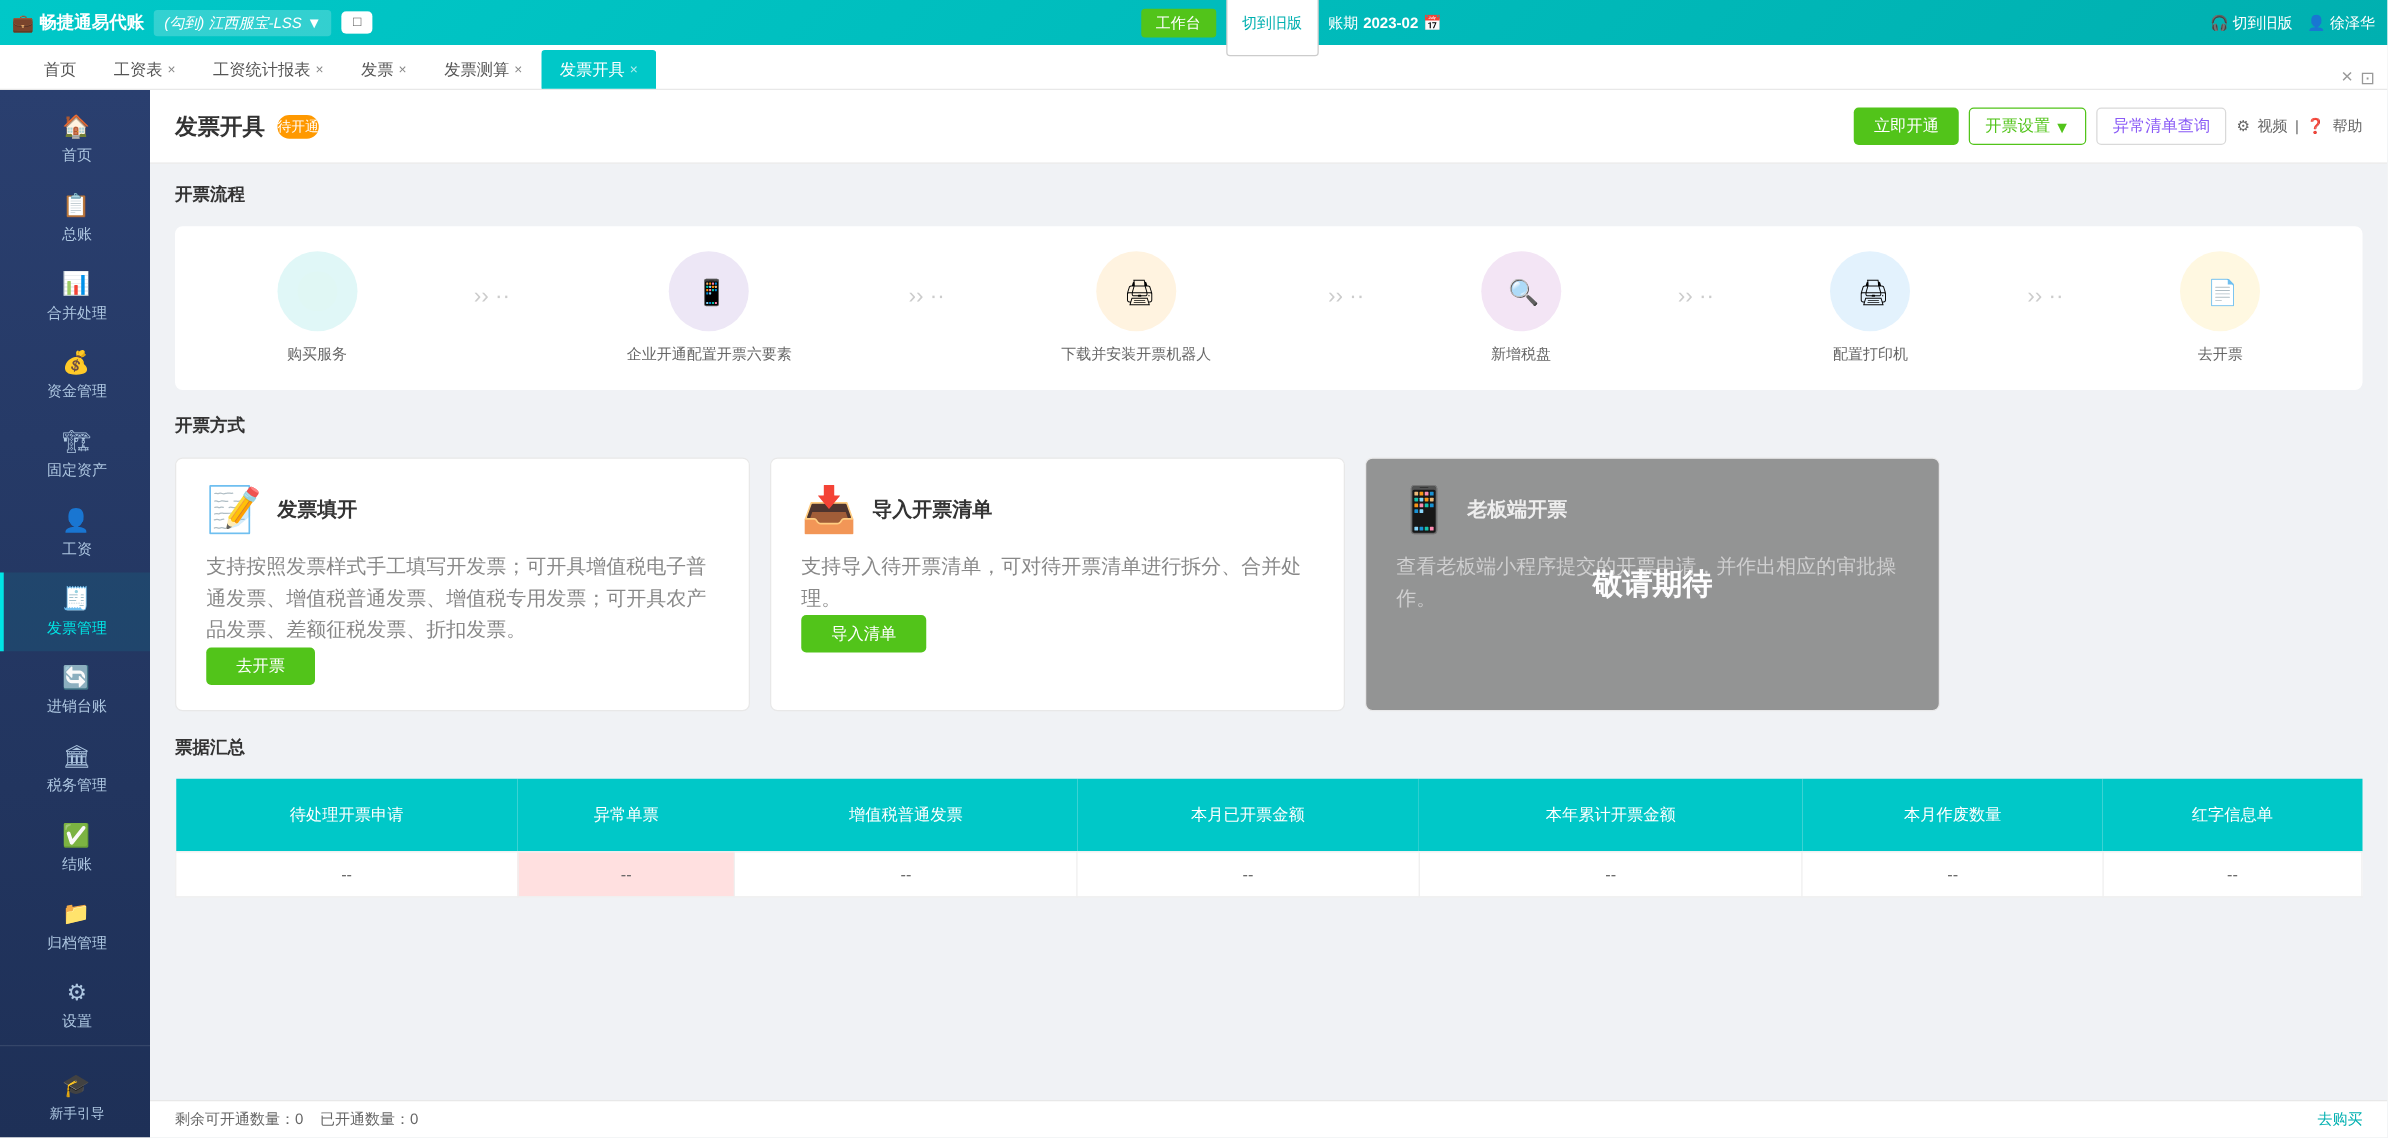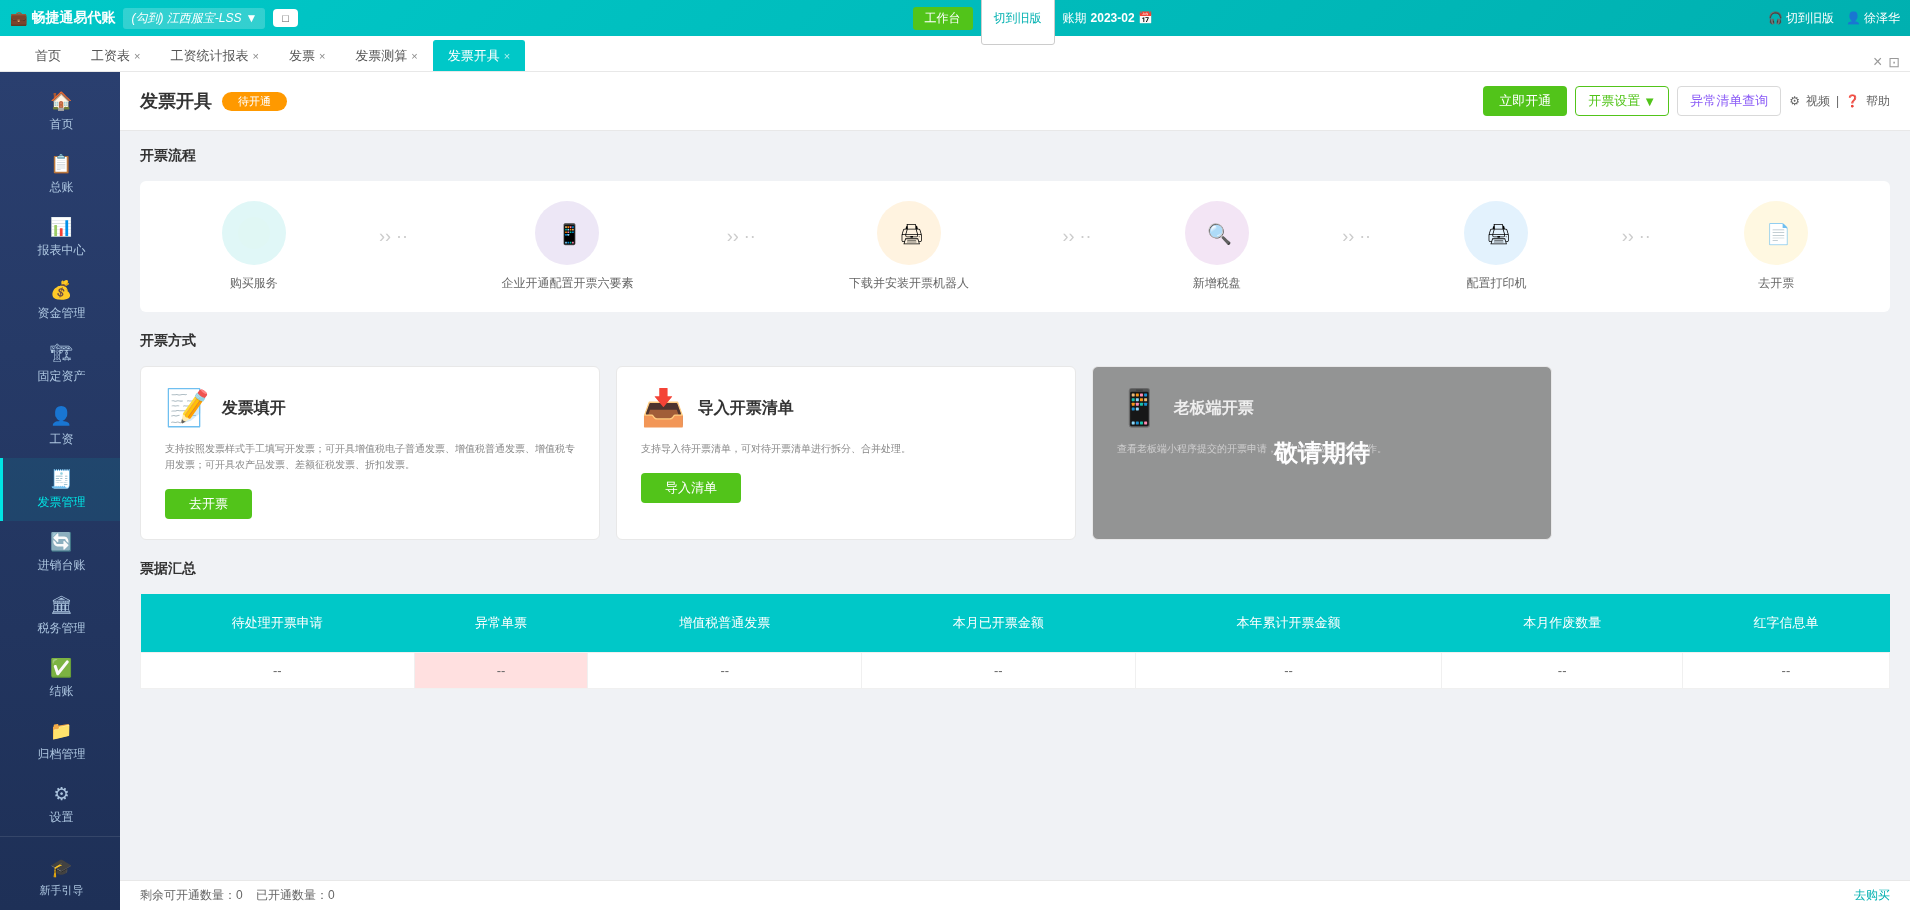--- a/index.html
+++ b/index.html
@@ -123,21 +123,21 @@
       display: flex;
       align-items: center;
       justify-content: space-between;
     }
     .page-title-area { display: flex; align-items: center; gap: 10px; }
     .page-title { font-size: 18px; font-weight: bold; color: #333; }
     .badge-pending {
       background: #ff9900;
       color: white;
       font-size: 11px;
-      padding: 2px 16px;
+      padding: 2px 0;
       border-radius: 10px;
     }
     .page-actions { display: flex; align-items: center; gap: 8px; }
     .btn-primary-green {
       background: #52c41a;
       color: white;
       border: none;
       padding: 6px 16px;
       border-radius: 4px;
       font-size: 13px;
@@ -210,21 +210,21 @@
       border: 1px solid #e8e8e8;
     }
     .method-card.gray-out {
       background: #8a8a8a;
       opacity: 0.9;
       position: relative;
       overflow: hidden;
     }
     .method-card-header { display: flex; align-items: center; gap: 12px; margin-bottom: 12px; }
     .method-title { font-size: 16px; font-weight: bold; color: #333; }
-    .method-desc { font-size: 10px; color: #888; line-height: 1.6; margin-bottom: 16px; }
+    .method-desc { font-size: 16px; color: #888; line-height: 1.6; }
     .btn-go {
       background: #52c41a;
       color: white;
       border: none;
       padding: 6px 24px;
       border-radius: 4px;
       font-size: 13px;
       cursor: pointer;
     }
     .coming-soon {
@@ -353,21 +353,21 @@
     <div class="sidebar-item">
       <span class="icon">🏠</span>
       <span>首页</span>
     </div>
     <div class="sidebar-item">
       <span class="icon">📋</span>
       <span>总账</span>
     </div>
     <div class="sidebar-item">
       <span class="icon">📊</span>
-      <span>报表中心</span>
+      <span>合并处理</span>
     </div>
     <div class="sidebar-item">
       <span class="icon">💰</span>
       <span>资金管理</span>
     </div>
     <div class="sidebar-item">
       <span class="icon">🏗</span>
       <span>固定资产</span>
     </div>
     <div class="sidebar-item">

